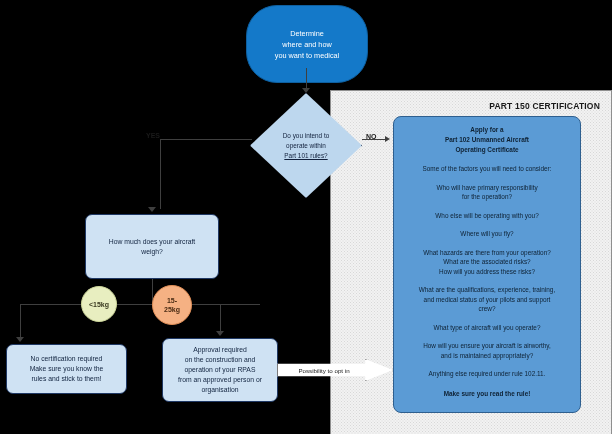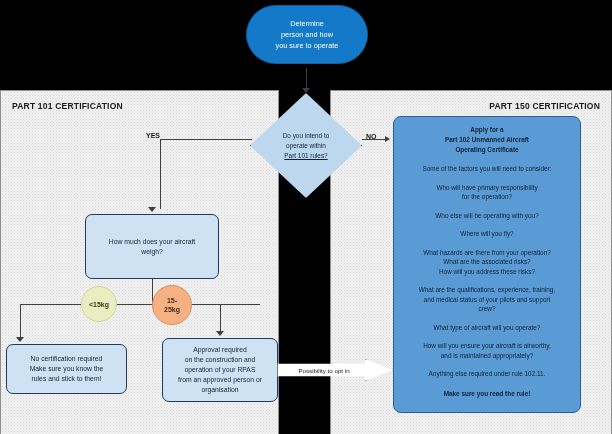--- a/index.html
+++ b/index.html
@@ -42,21 +42,21 @@
     letter-spacing: 0.2px;
     white-space: nowrap;
   }
   #panel-101 .panel-title { left: 11px; }
   #panel-102 .panel-title { right: 11px; }
 
   
   #determine-box {
     position: absolute;
     left: 246px; top: 5px;
-    width: 122px; height: 59px;
+    width: 122px; height: 78px;
     background: #1479c9;
     border: 1px solid #0e5f9f;
     border-radius: 31px;
     color: #ffffff;
     font-size: 7.3px;
     line-height: 11px;
     text-align: center;
     display: flex; align-items: center; justify-content: center;
     box-shadow: 0 0 0 1px rgba(0,0,0,0.15);
   }
@@ -195,32 +195,29 @@
     text-align: center;
     font-size: 6.2px;
     color: #1a1a1a;
   }
 </style>
 </head>
 <body>
 
 <div id="stage">
 
-  <div class="panel" id="panel-101">
-    <div class="panel-title">PART 101 CERTIFICATION</div>
-  </div>
   <div class="panel" id="panel-102">
     <div class="panel-title">PART 150 CERTIFICATION</div>
   </div>
 
   <div id="determine-box">
     <div class="inner">
       <div>Determine</div>
-      <div>person and how</div>
-      <div>you sure to operate</div>
+      <div>where and how</div>
+      <div>you want to medical</div>
     </div>
   </div>
 
   <div class="line v-line" style="left:306px; top:68px; height:22px;"></div>
   <div class="arrow-down" style="left:302px; top:88px;"></div>
 
   <div id="decision-wrap">
     <div id="decision-diamond"></div>
     <div id="decision-text">
       <div>Do you intend to</div>

